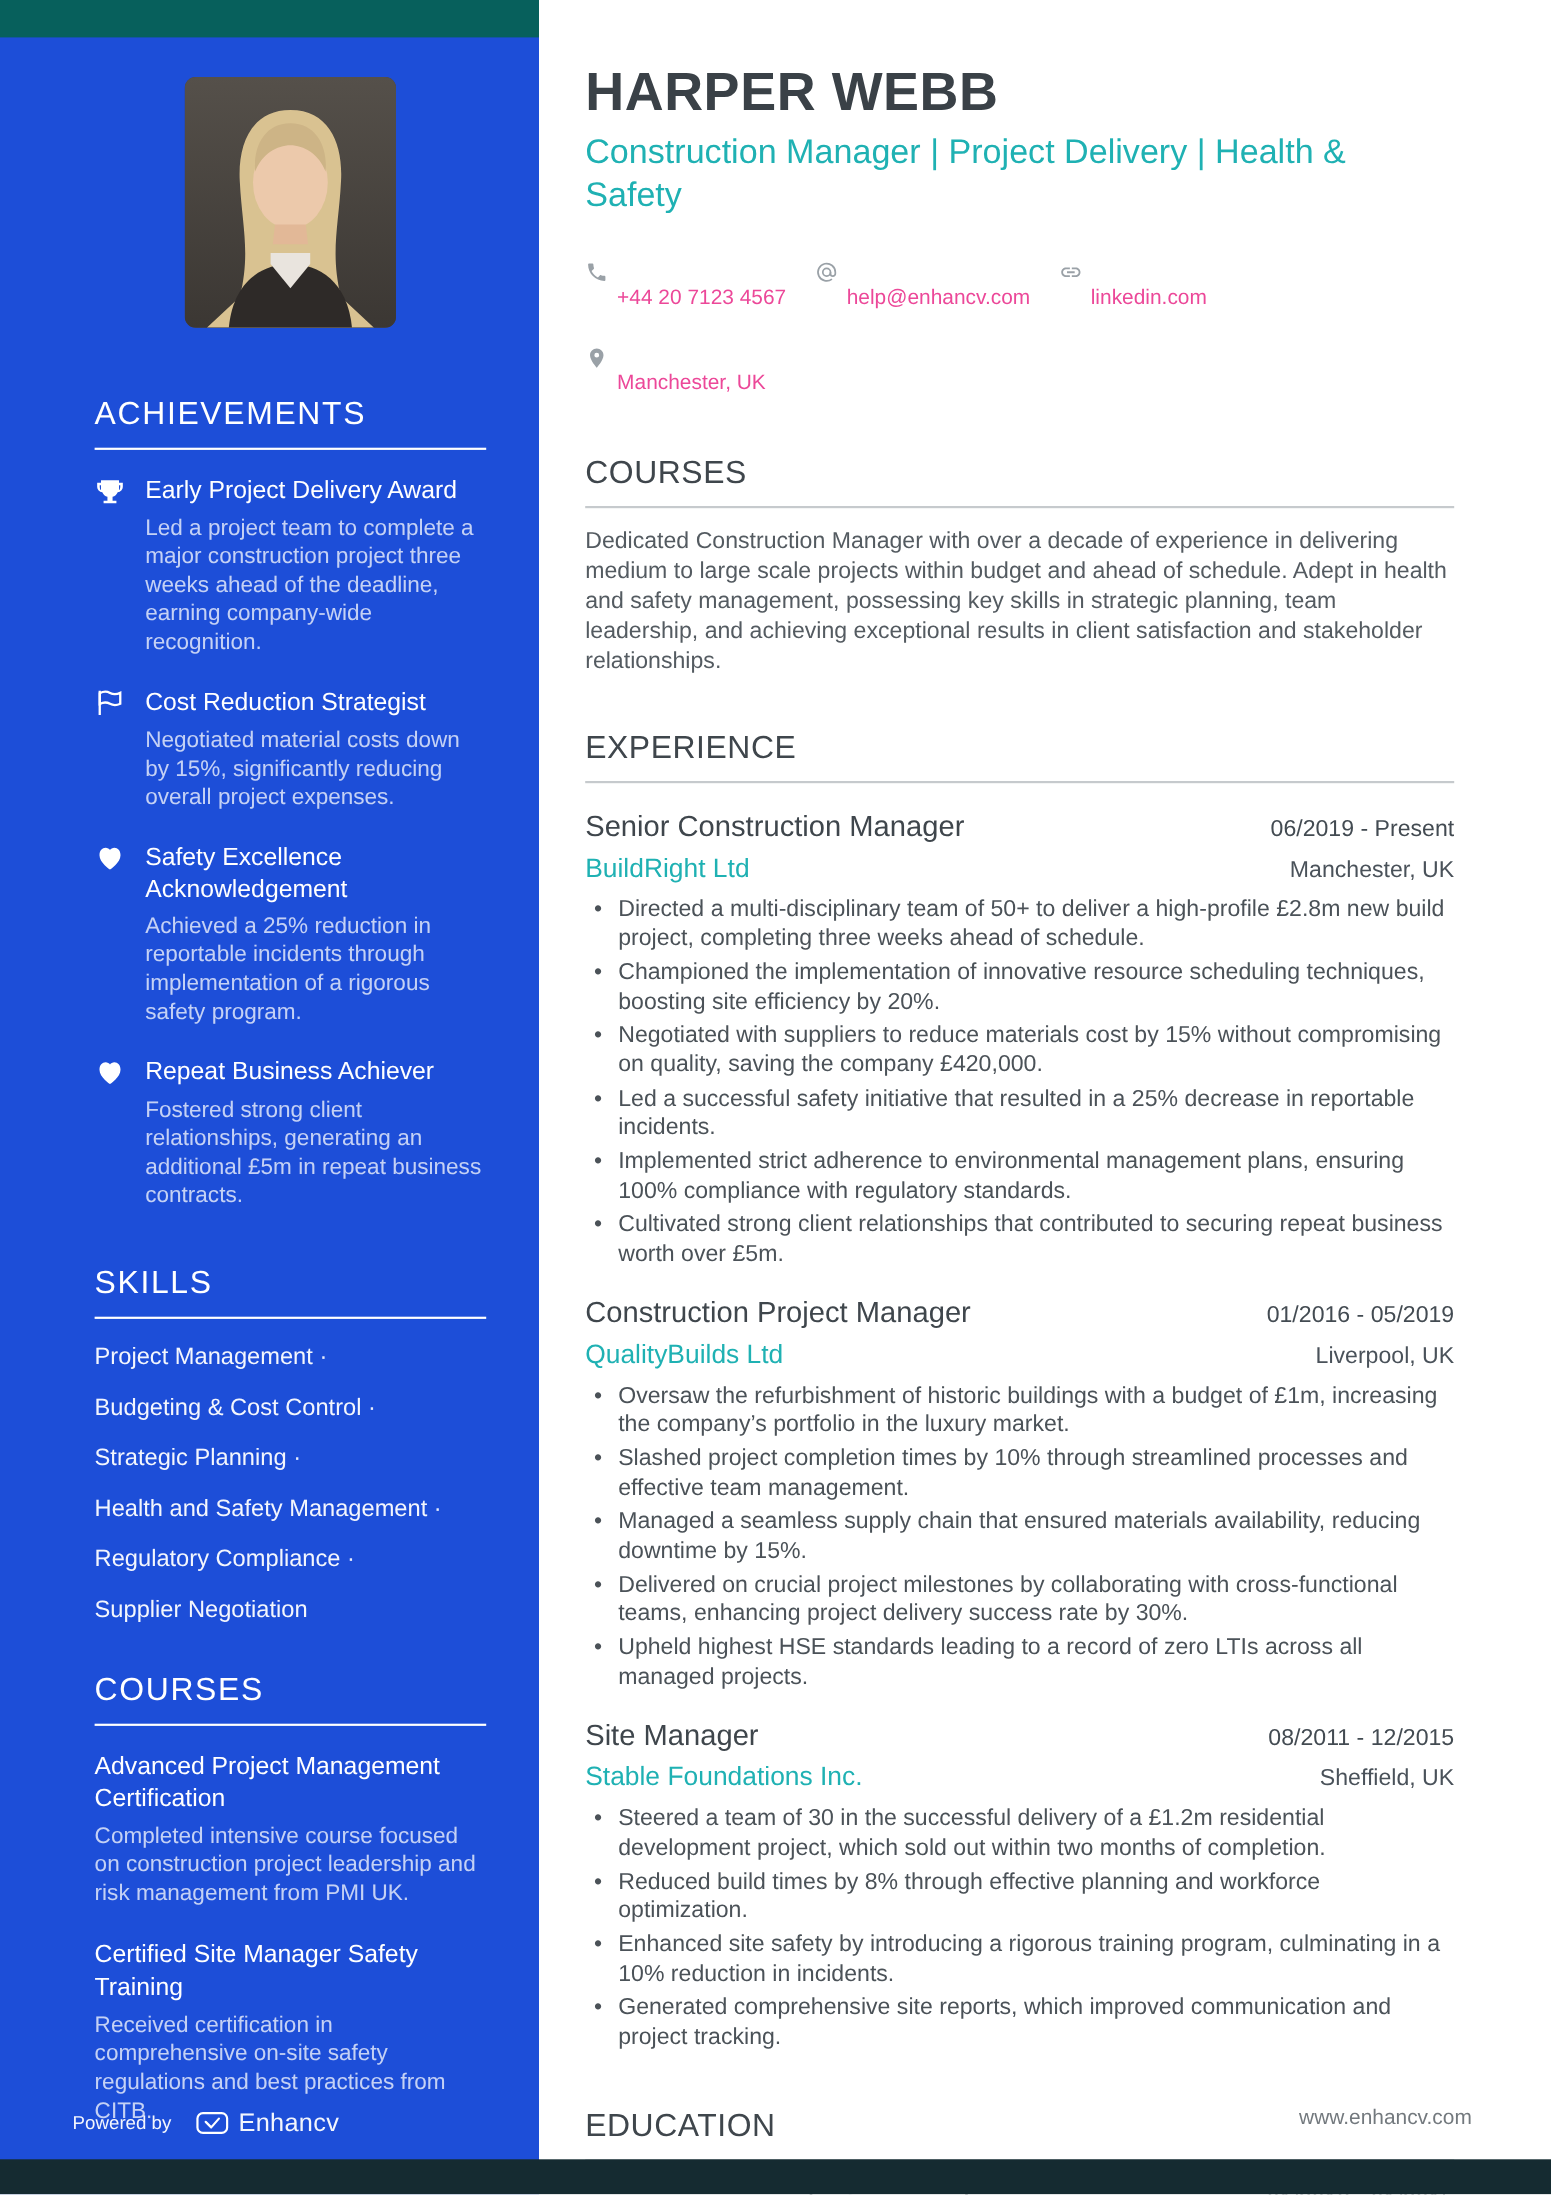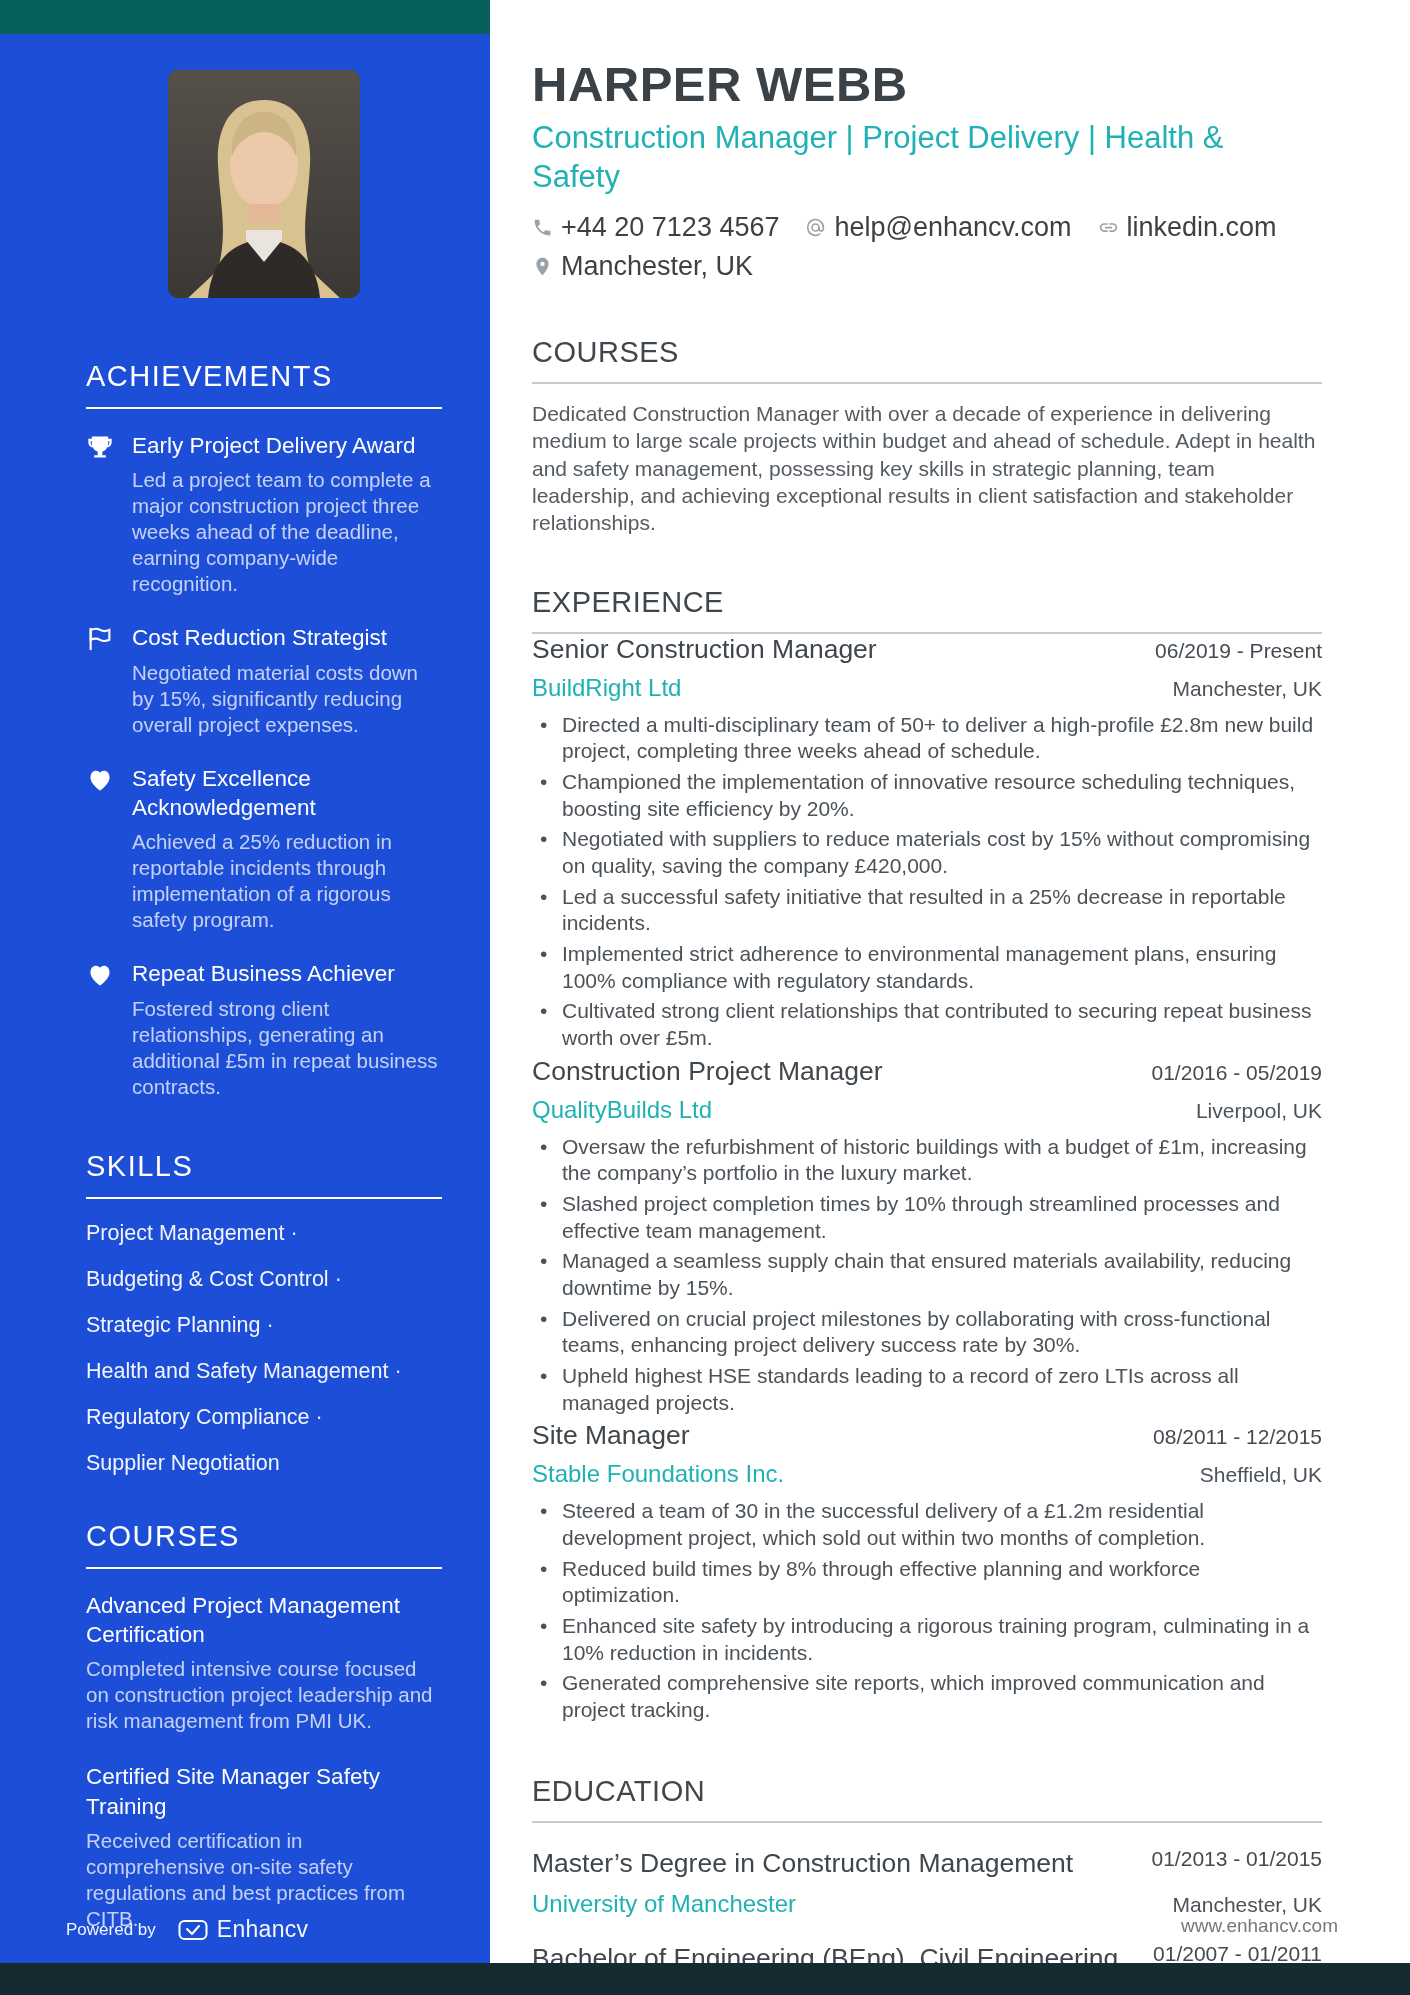--- a/index.html
+++ b/index.html
@@ -39,31 +39,31 @@
   .brand-name { font-size:23px; font-weight:400; color:rgba(255,255,255,0.95); margin-left:9px; letter-spacing:0.3px; }
 
   
   .main { position:absolute; left:490px; top:0; width:920px; height:1995px; padding:58px 88px 0 42px; }
   .person-name { font-size:49px; font-weight:700; color:#3a4147; letter-spacing:0.5px; line-height:1.08; }
   .person-title { margin-top:8px; max-width:750px; font-size:31px; line-height:1.25; color:#1fb1b3; font-weight:400; }
 
   .contact-row { margin-top:16px; display:flex; align-items:center; }
   .contact-item { display:flex; align-items:center; margin-right:26px; }
   .contact-item svg { width:21px; height:21px; margin-right:8px; }
-  .contact-text { font-size:27px; color:#404040; }
+  .contact-text { font-size:19px; color:#ec4899;margin-top:48px; }
   .contact-row.second { margin-top:8px; }
 
   .section { }
   .section-title { font-size:29px; font-weight:500; letter-spacing:0.5px; color:#3f464c; }
   .main-rule { border:none; border-top:2px solid #c6cacd; margin:13px 0 0 0; }
   .summary-section { margin-top:54px; }
   .summary-text { margin-top:16px; font-size:21px; line-height:1.29; color:#545b61; }
 
   .experience-section { margin-top:50px; }
-  .job { }
+  .job { margin-top:24px; }
   .job-head { display:flex; justify-content:space-between; align-items:baseline; }
   .job-title { font-size:26.5px; font-weight:500; color:#3f464c; }
   .job-dates { font-size:21px; color:#434b52; white-space:nowrap; }
   .job-sub { display:flex; justify-content:space-between; align-items:baseline; margin-top:9px; }
   .job-company { font-size:24px; color:#1fb1b3; }
   .job-location { font-size:21px; color:#4a525a; white-space:nowrap; }
   .bullets { margin-top:10px; }
   .bullet { position:relative; padding-left:30px; font-size:21px; line-height:1.27; color:#4b5258; margin-bottom:4px; }
   .bullet::before { content:"•"; position:absolute; left:8px; top:0; color:#4b5258; }
 

